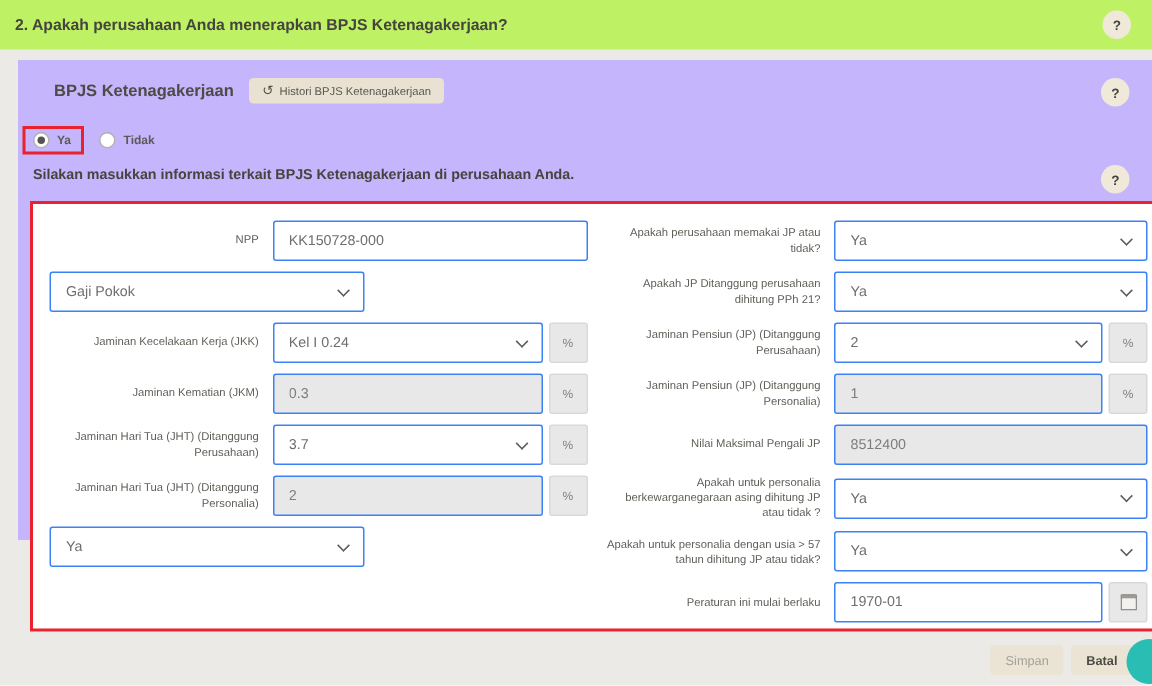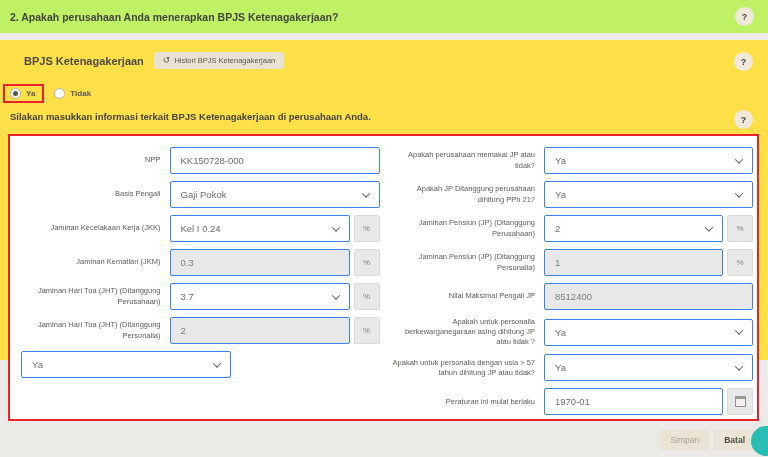--- a/index.html
+++ b/index.html
@@ -22,22 +22,22 @@
   .page-title { font-size:10.5px; font-weight:bold; color:#45443f; }
   .help-circle {
     width:19px; height:19px; border-radius:50%;
     background:#f0e9d9; color:#44433c;
     font-size:9px; font-weight:bold;
     display:flex; align-items:center; justify-content:center;
     flex:0 0 auto; cursor:pointer;
   }
   
   .main-card {
-    position:absolute; top:40px; left:0; right:0; height:320px;
-    background:#fde047;
+    position:absolute; top:40px; left:12px; right:0; height:320px;
+    background:#c4b5fd;
   }
   .bpjs-row {
     position:absolute; top:12px; left:24px;
     display:flex; align-items:center; gap:10px;
   }
   .bpjs-label { font-size:11px; font-weight:bold; color:#4c4b45; }
   .hist-btn {
     display:flex; align-items:center; gap:4px;
     background:#e9e2d2; border:none; border-radius:3px;
     padding:4px 9px; font-size:7.5px; color:#57564e;
@@ -163,21 +163,20 @@
     <div class="field-col col-left">
         <div class="field-row">
           <div class="field-label">NPP</div>
           <div class="control-wrap">
             <div class="control text">
               <span class="val">KK150728-000</span>
             </div>
           </div>
         </div>
         <div class="field-row">
-          <div class="field-label">Basis Pengali</div>
           <div class="control-wrap">
             <div class="control select">
               <span class="val">Gaji Pokok</span>
               <span class="chevron"></span>
             </div>
           </div>
         </div>
         <div class="field-row">
           <div class="field-label">Jaminan Kecelakaan Kerja (JKK)</div>
           <div class="control-wrap">

